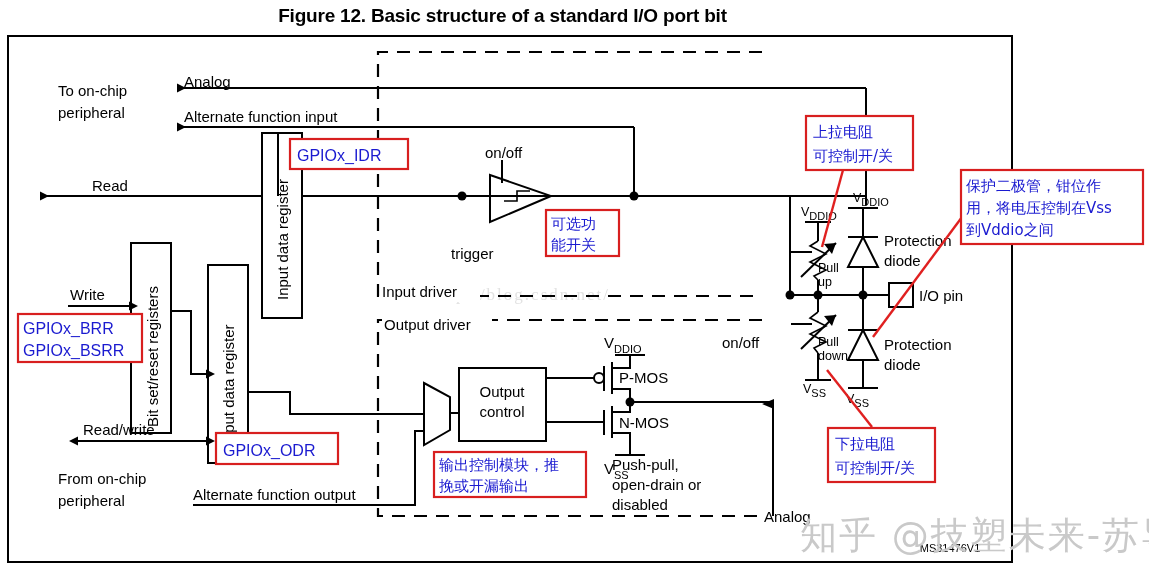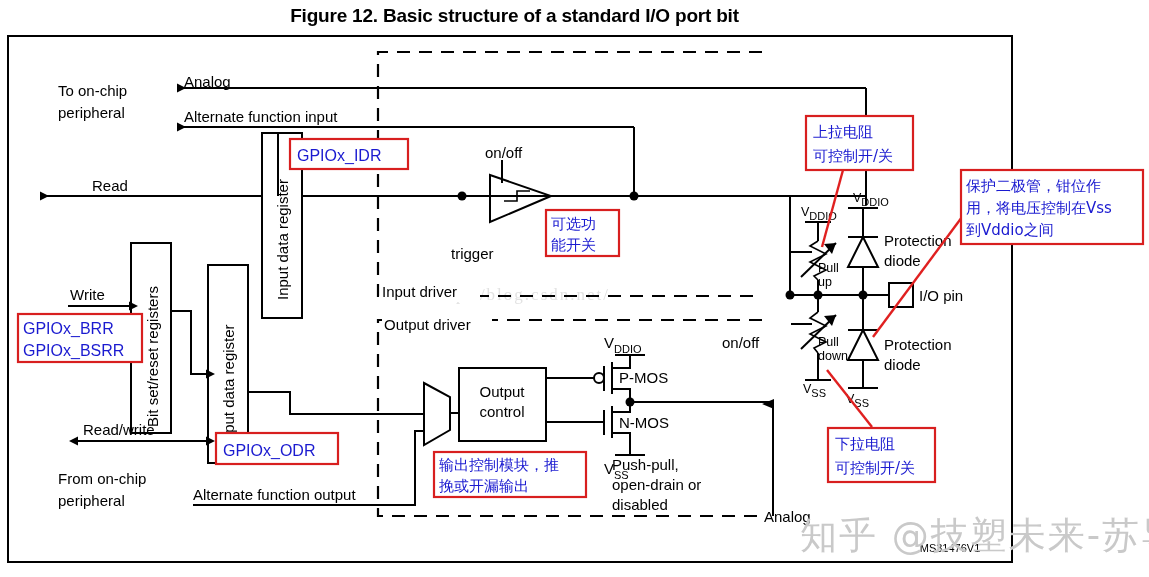--- a/index.html
+++ b/index.html
@@ -10,21 +10,21 @@
   }
   #page {
     position: relative;
     width: 1149px;
     height: 577px;
     background: #ffffff;
     overflow: hidden;
   }
   #figure-title {
     position: absolute;
-    left: 12px; top: 5px;
+    left: 0; top: 5px;
     width: 1005px;
     text-align: center;
     font-size: 19px;
     font-weight: bold;
     color: #000;
     letter-spacing: -0.2px;
   }
   svg#diagram {
     position: absolute;
     left: 0; top: 0;

